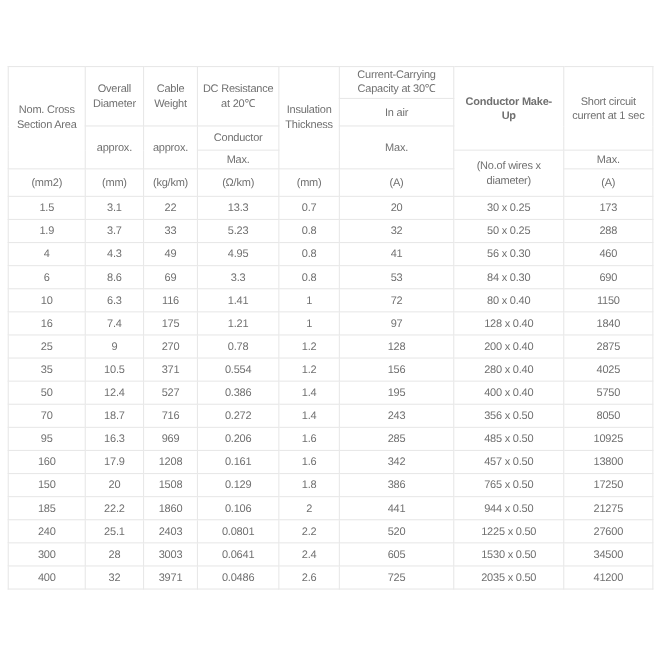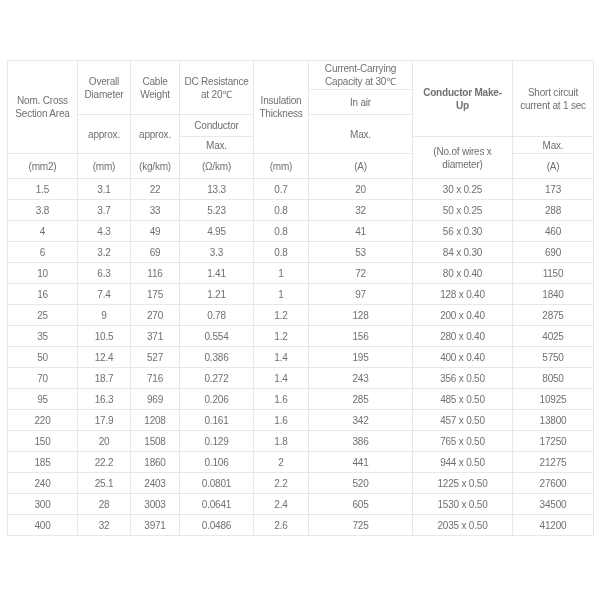--- a/index.html
+++ b/index.html
@@ -95,42 +95,42 @@
           <td>1.5</td>
           <td>3.1</td>
           <td>22</td>
           <td>13.3</td>
           <td>0.7</td>
           <td>20</td>
           <td>30 x 0.25</td>
           <td>173</td>
         </tr>
         <tr>
-          <td>3.8</td>
+          <td>1.9</td>
           <td>3.7</td>
           <td>33</td>
           <td>5.23</td>
           <td>0.8</td>
           <td>32</td>
           <td>50 x 0.25</td>
           <td>288</td>
         </tr>
         <tr>
           <td>4</td>
           <td>4.3</td>
           <td>49</td>
           <td>4.95</td>
           <td>0.8</td>
           <td>41</td>
           <td>56 x 0.30</td>
           <td>460</td>
         </tr>
         <tr>
           <td>6</td>
-          <td>3.2</td>
+          <td>8.6</td>
           <td>69</td>
           <td>3.3</td>
           <td>0.8</td>
           <td>53</td>
           <td>84 x 0.30</td>
           <td>690</td>
         </tr>
         <tr>
           <td>10</td>
           <td>6.3</td>
@@ -195,21 +195,21 @@
           <td>95</td>
           <td>16.3</td>
           <td>969</td>
           <td>0.206</td>
           <td>1.6</td>
           <td>285</td>
           <td>485 x 0.50</td>
           <td>10925</td>
         </tr>
         <tr>
-          <td>220</td>
+          <td>160</td>
           <td>17.9</td>
           <td>1208</td>
           <td>0.161</td>
           <td>1.6</td>
           <td>342</td>
           <td>457 x 0.50</td>
           <td>13800</td>
         </tr>
         <tr>
           <td>150</td>

